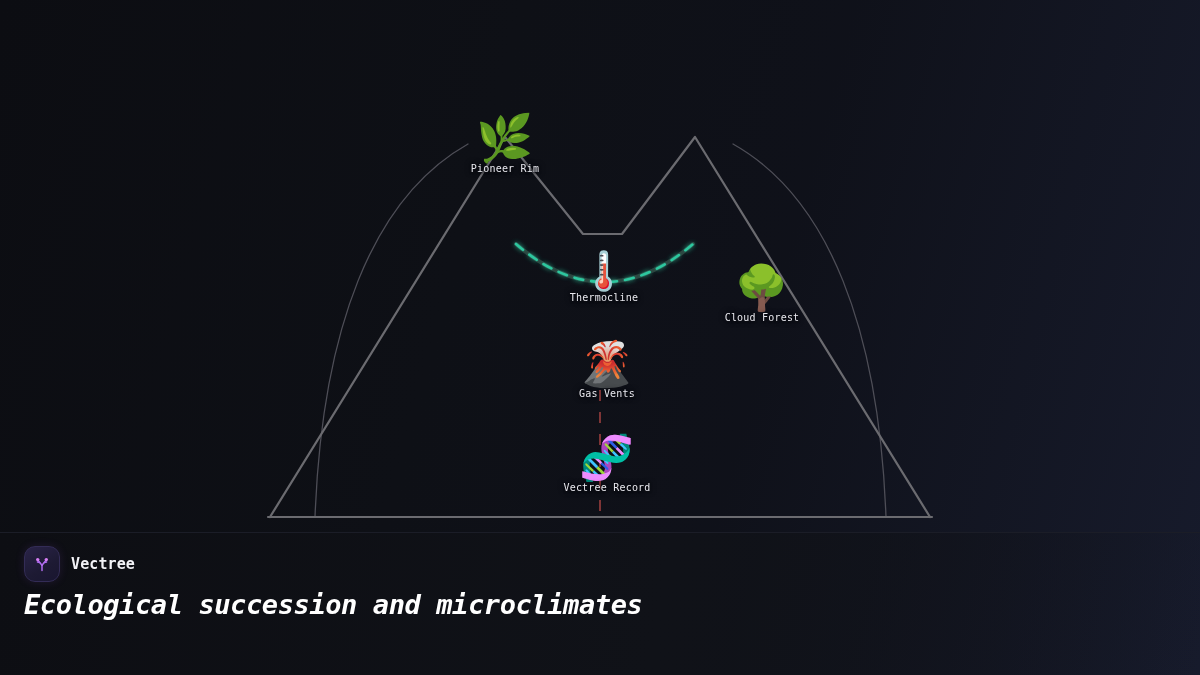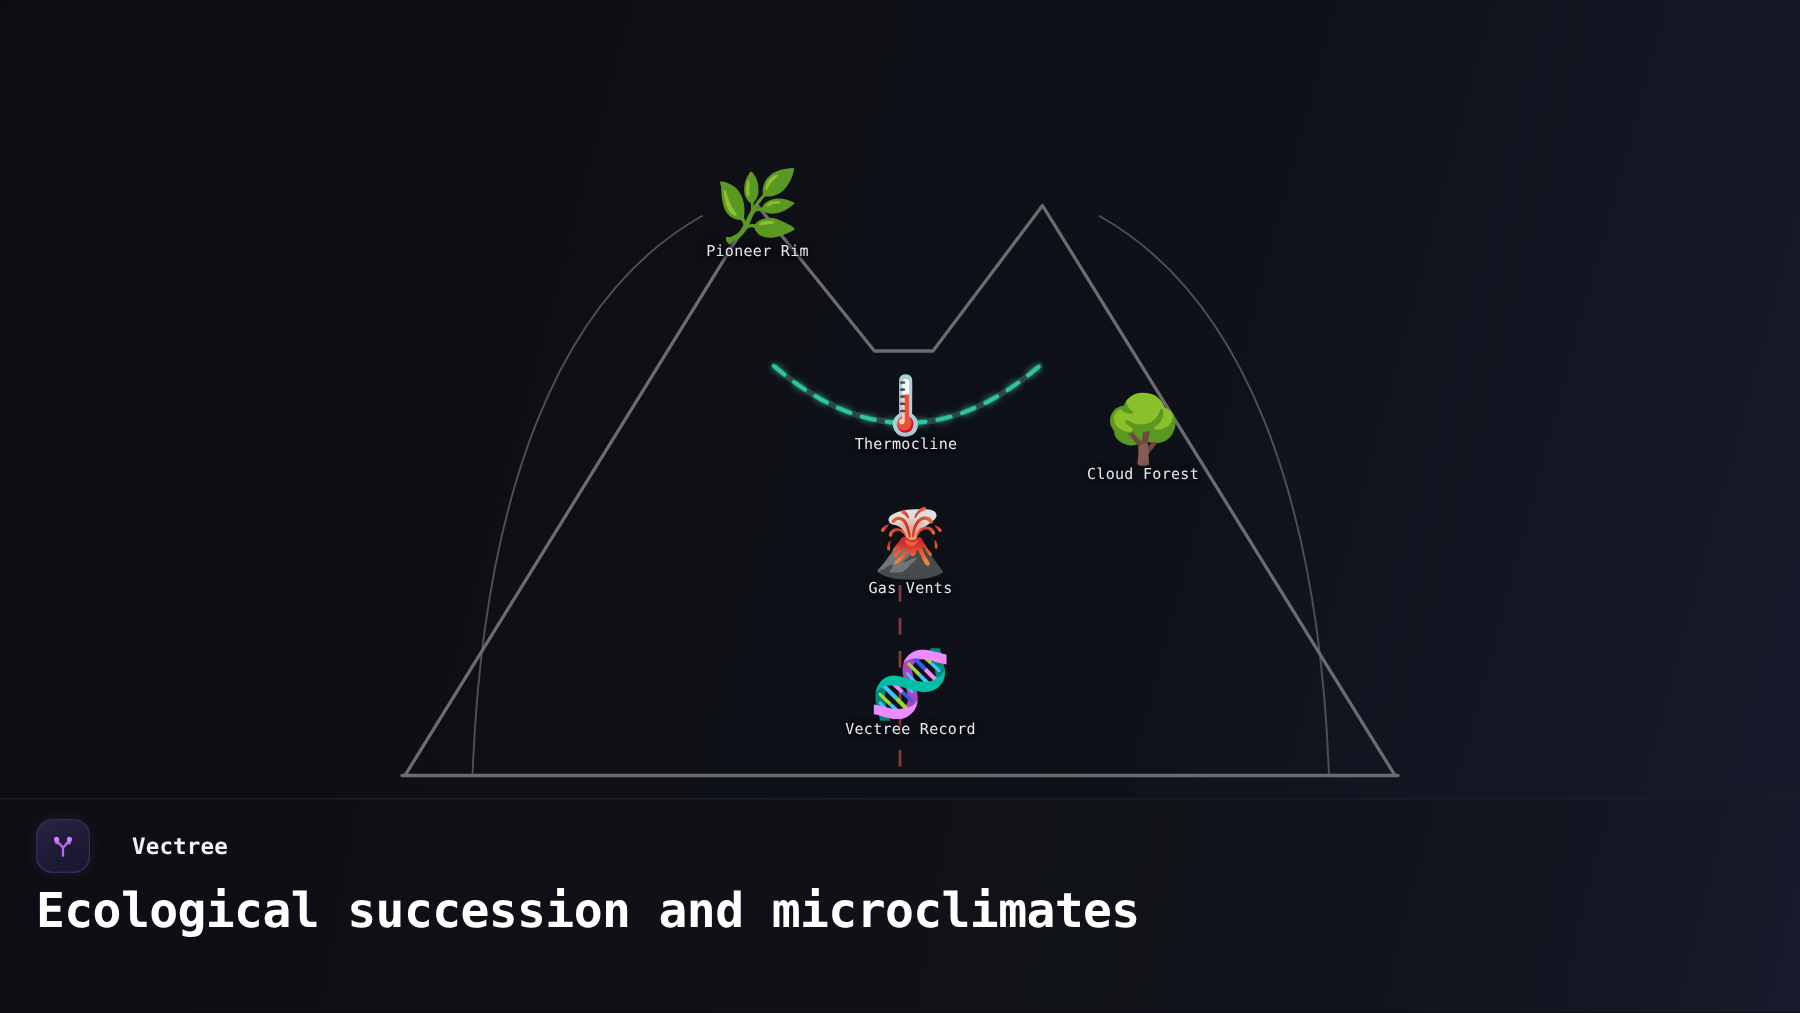--- a/index.html
+++ b/index.html
@@ -65,21 +65,21 @@
     bottom: 0;
     height: 143px;
     background: linear-gradient(100deg, #0d0e13 0%, #101218 55%, #14172300 100%);
     border-top: 1px solid #1b1d27;
     box-sizing: border-box;
     padding: 14px 24px 0 24px;
   }
   .brand {
     display: flex;
     align-items: center;
-    gap: 28px;
+    gap: 11px;
     height: 34px;
     text-align: center;
   }
   .brand-mark {
     width: 34px;
     height: 34px;
     border-radius: 11px;
     background: linear-gradient(150deg, #2a2348 0%, #1d1a33 60%, #191630 100%);
     border: 1px solid #332c56;
     display: flex;
@@ -90,26 +90,27 @@
   .brand-name {
     font-family: "DejaVu Sans Mono", "Liberation Mono", monospace;
     font-size: 15px;
     font-weight: bold;
     color: #f2f2f6;
     letter-spacing: 0.1px;
   }
   .headline {
     margin-top: 9px;
     font-family: "DejaVu Sans Mono", "Liberation Mono", monospace;
-    font-size: 32px;
+    font-size: 27px;
     font-weight: bold;
     line-height: 1.12;
     letter-spacing: -0.4px;
     color: #ffffff;
     max-width: 860px;
+    font-style: italic;
   }
   .headline div { white-space: nowrap; }
   .url {
     position: absolute;
     right: 24px;
     bottom: 26px;
     font-family: "DejaVu Sans Mono", "Liberation Mono", monospace;
     font-size: 13px;
     color: #6f7482;
     letter-spacing: 0.1px;

